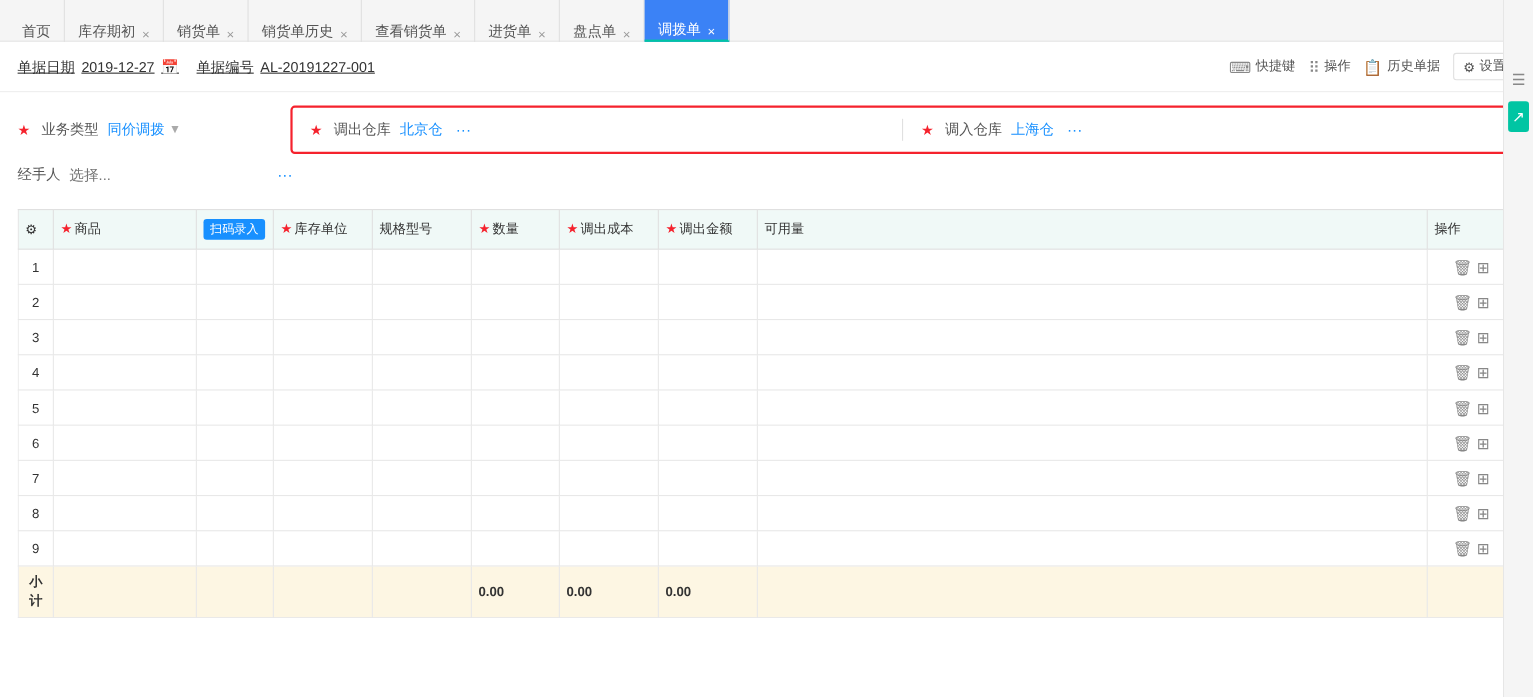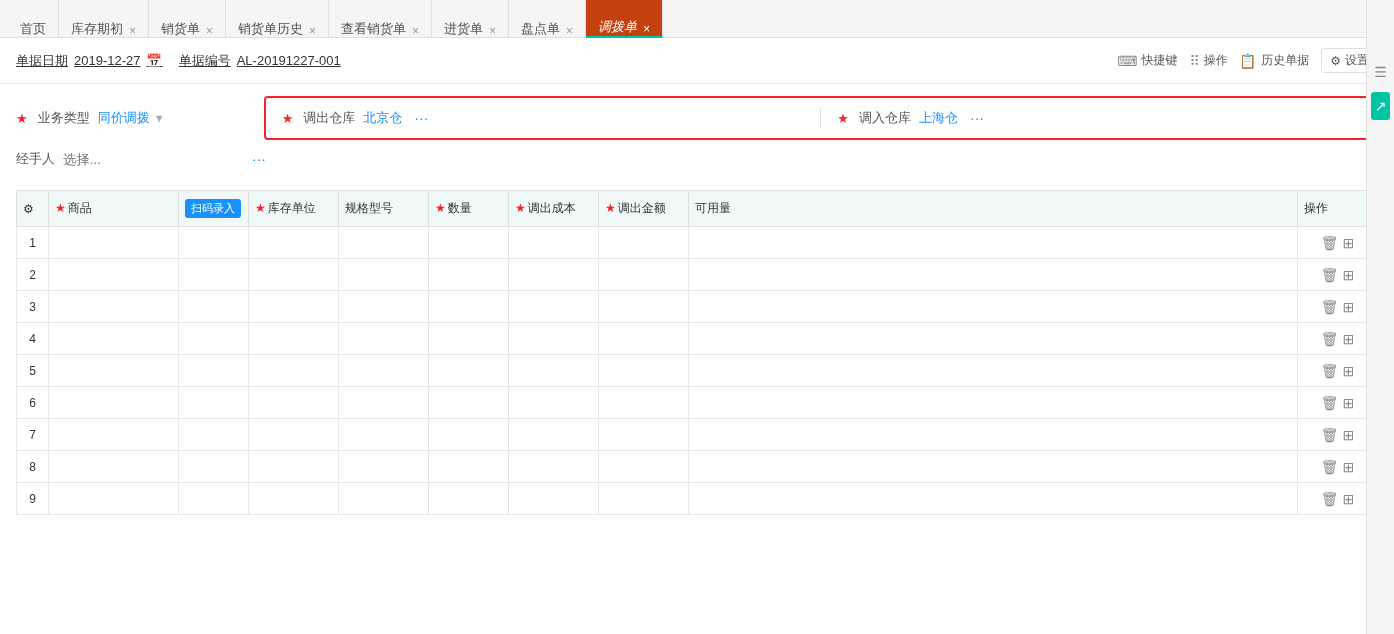--- a/index.html
+++ b/index.html
@@ -9,21 +9,21 @@
     .tab-bar {
       display: flex; align-items: center; background: #f5f5f5; border-bottom: 1px solid #e0e0e0;
       height: 38px; padding: 0 8px;
     }
     .tab-item {
       display: flex; align-items: flex-end; padding: 0 12px; height: 38px;
       cursor: pointer; color: #555; font-size: 13px; border-right: 1px solid #e0e0e0;
       white-space: nowrap;
     }
     .tab-item.active {
-      background: #c2410c; color: #fff; border-bottom: 2px solid #00c5a3; font-style: italic;
+      background: #3b82f6; color: #fff; border-bottom: 2px solid #00c5a3;
     }
     .tab-item .close-btn {
       margin-left: 6px; color: #999; font-size: 12px; cursor: pointer;
     }
     .tab-item.active .close-btn { color: #fff; }
     .tab-close-all {
       margin-left: auto; color: #888; font-size: 16px; cursor: pointer; padding: 0 8px;
     }
 
     
@@ -423,20 +423,32 @@
         <td></td>
         <td>
           <div class="action-icons">
             <span class="action-icon">🗑</span>
             <span class="action-icon">⊞</span>
           </div>
         </td>
       </tr>
 
 
+      <tr class="subtotal">
+        <td class="row-num">小计</td>
+        <td></td>
+        <td></td>
+        <td></td>
+        <td></td>
+        <td>0.00</td>
+        <td>0.00</td>
+        <td>0.00</td>
+        <td></td>
+        <td></td>
+      </tr>
     </tbody>
   </table>
 </div>
 
 <div class="right-sidebar">
   <span class="sidebar-icon">☰</span>
   <span class="sidebar-icon-green">↗</span>
 </div>
 
 </body></html>

